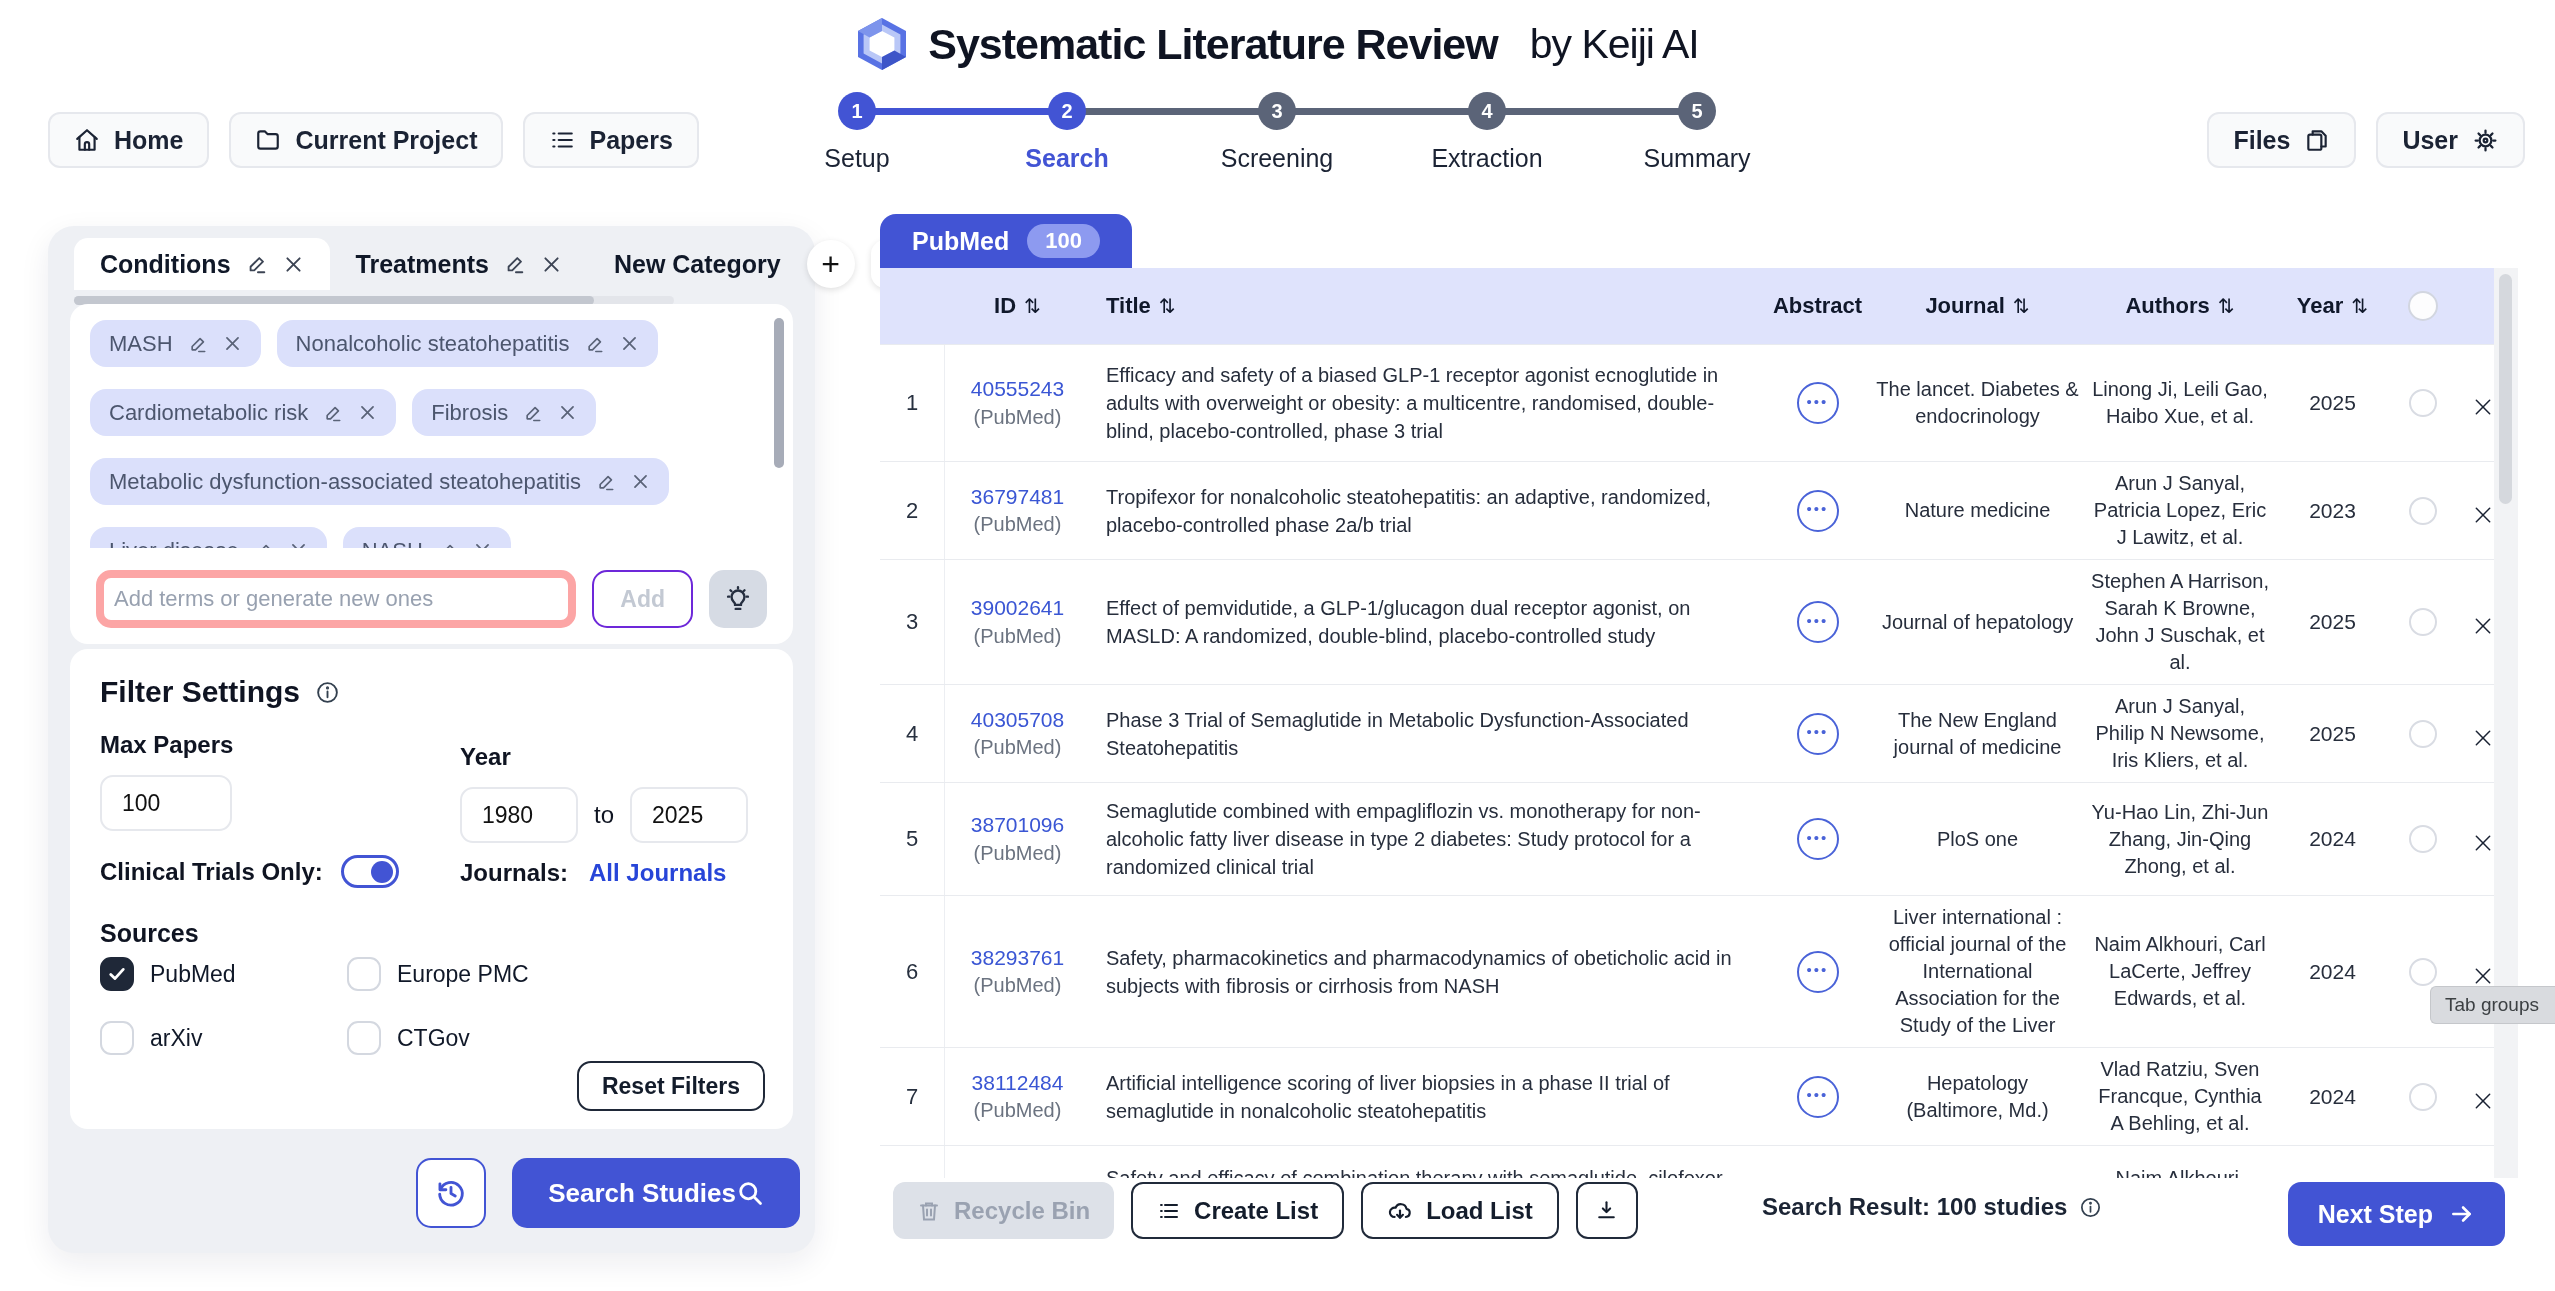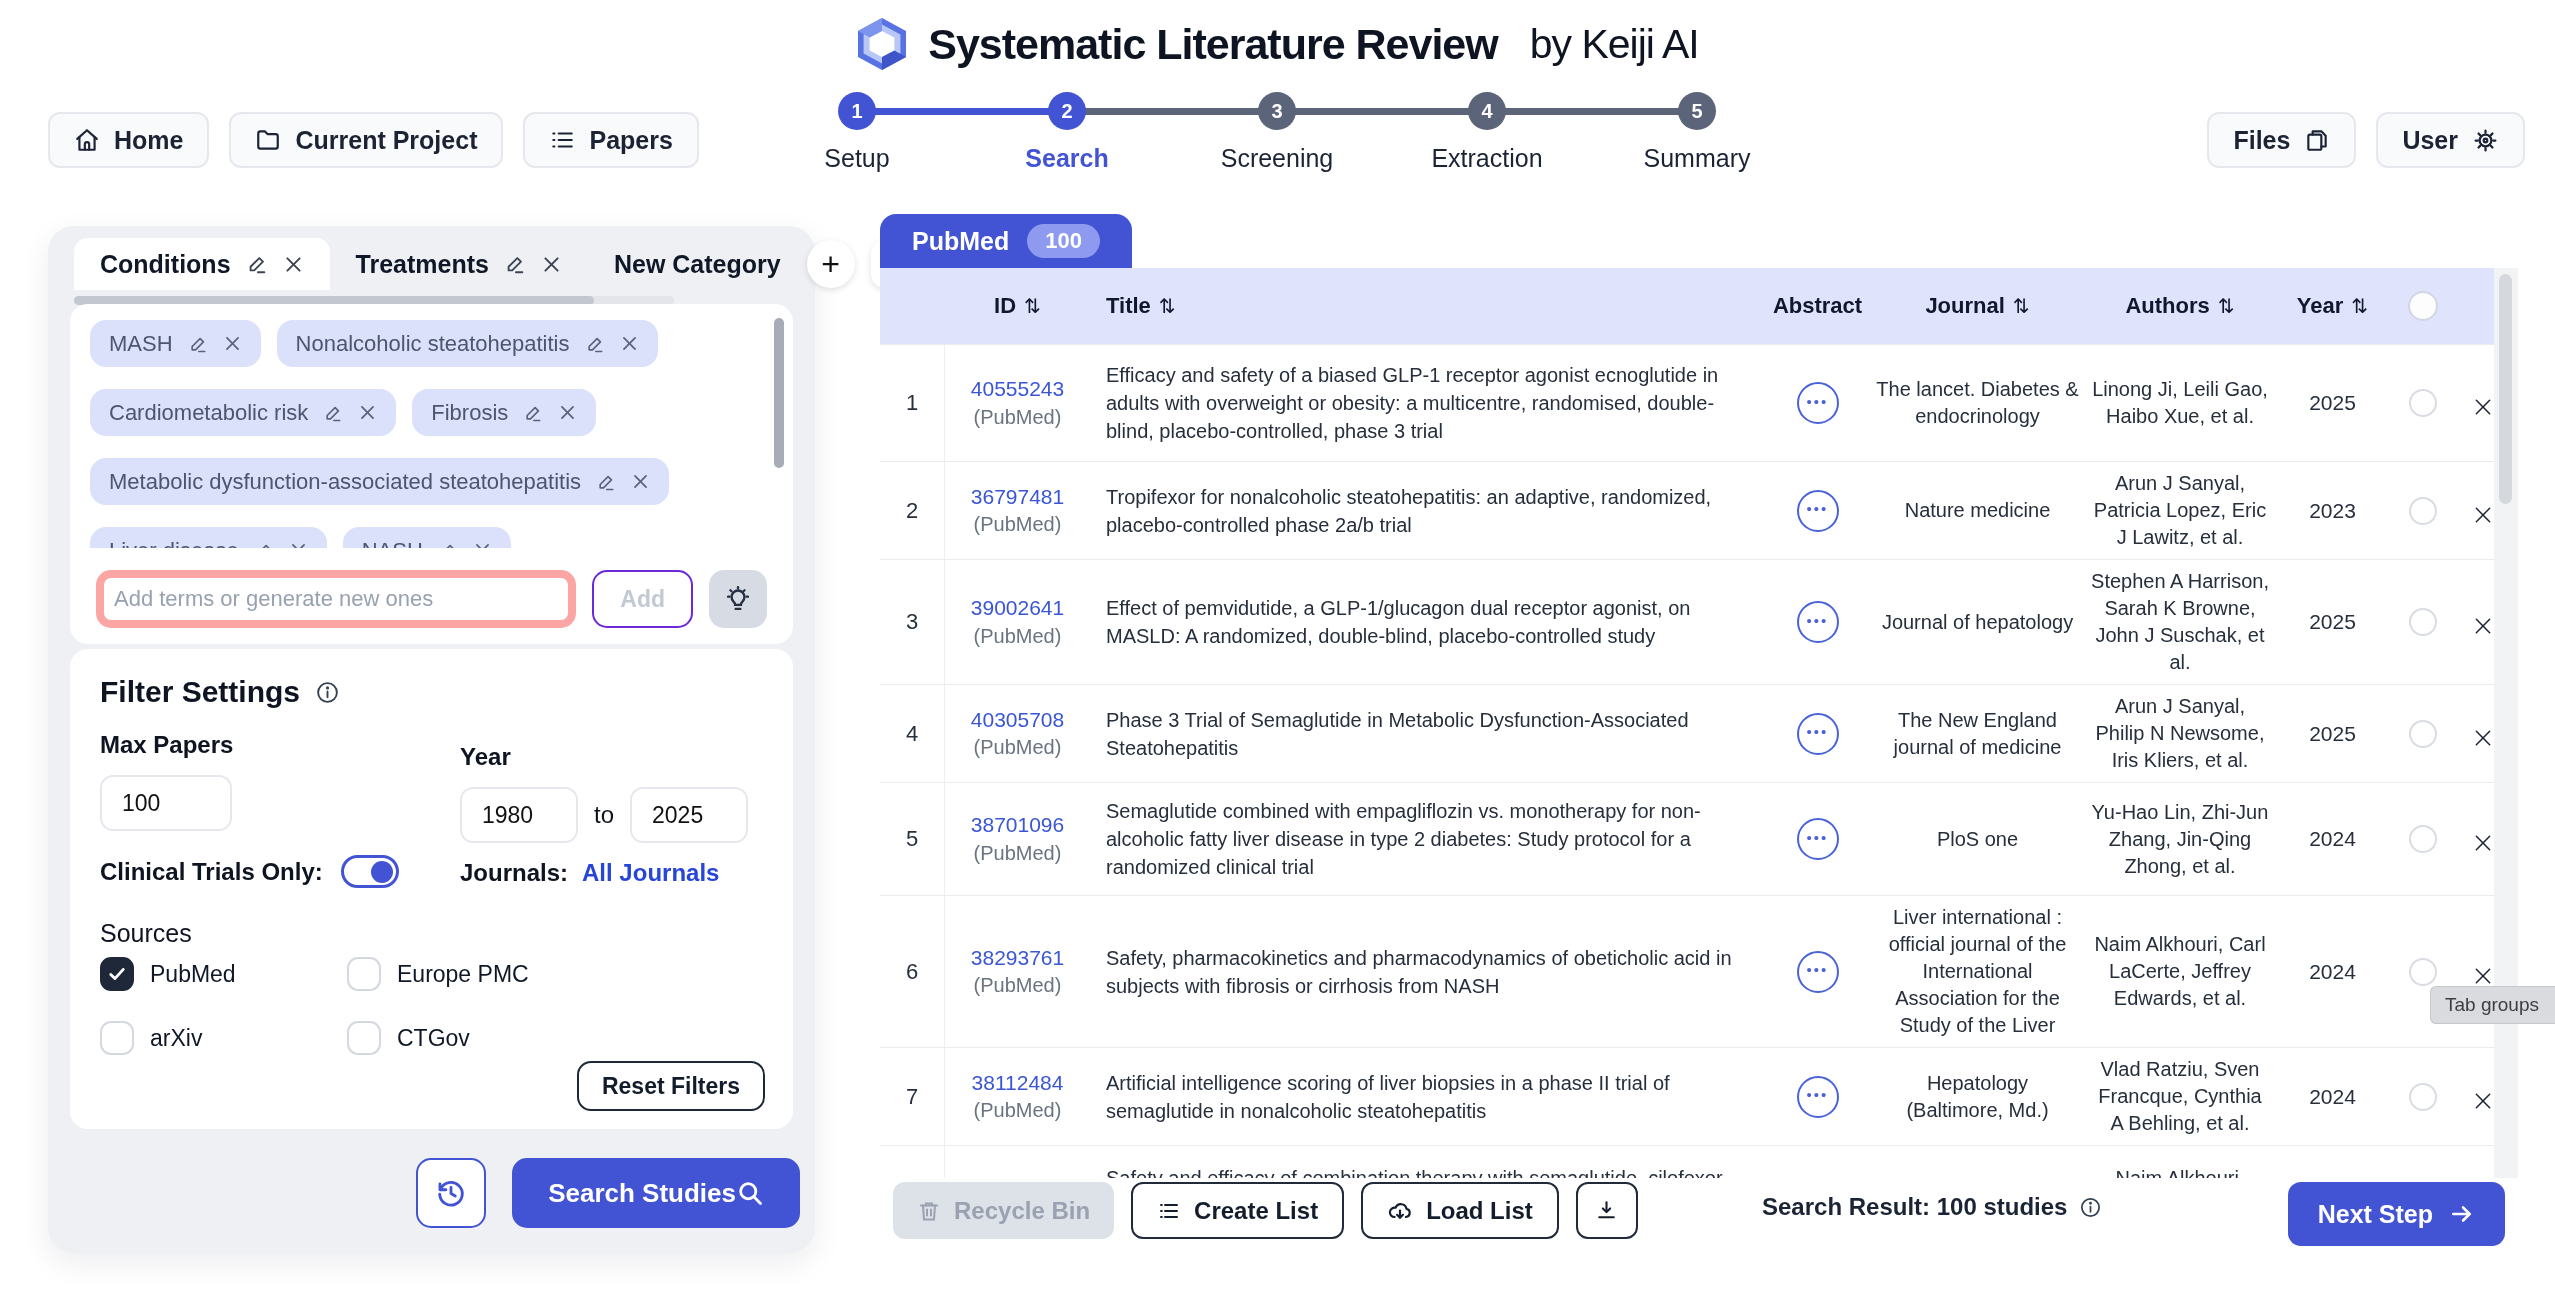--- a/index.html
+++ b/index.html
@@ -76,22 +76,22 @@
     padding:0 20px;color:#111;font-family:"Liberation Sans",sans-serif;outline:none;}
   .year-group{position:absolute;top:94px;left:390px;}
   .year-row{margin-top:16px;display:flex;align-items:center;gap:16px;font-size:24px;color:#0f1422;}
   .year-input{width:118px;height:56px;border:2px solid #e6e8ed;border-radius:13px;font-size:23px;padding:0 20px;
     color:#111;font-family:"Liberation Sans",sans-serif;outline:none;}
   .clinical-group{position:absolute;top:206px;left:30px;display:flex;align-items:center;gap:18px;}
   .soft-label{font-size:24px;font-weight:600;color:#0f1422;}
   .toggle{width:58px;height:33px;border:3px solid var(--primary);border-radius:999px;background:#fff;position:relative;cursor:pointer;}
   .toggle-knob{position:absolute;right:3px;top:2.5px;width:22px;height:22px;border-radius:50%;background:var(--primary);}
   .journals-group{position:absolute;top:210px;left:390px;display:flex;align-items:center;gap:14px;}
-  .link{color:#2745d8;font-weight:700;font-size:24px;cursor:pointer;}
-  .sources-label{position:absolute;top:270px;left:30px;font-size:25px;font-weight:400;color:#0f1422;}
+  .link{color:#2745d8;font-weight:700;font-size:24px;cursor:pointer;margin-left:7px;}
+  .sources-label{position:absolute;top:270px;left:30px;font-size:25px;font-weight:700;color:#0f1422;}
   .sources-list{position:absolute;top:308px;left:30px;right:20px;display:flex;flex-wrap:wrap;row-gap:30px;}
   .src-item{display:flex;align-items:center;gap:16px;width:247px;cursor:pointer;}
   .src-box{width:34px;height:34px;border-radius:11px;border:2px solid #d4d8e0;background:#fff;display:flex;
     align-items:center;justify-content:center;color:#fff;}
   .src-item.checked .src-box{background:#1f2838;border-color:#1f2838;}
   .src-box svg{display:none;}
   .src-item.checked .src-box svg{display:block;}
   .src-label{font-size:23px;font-weight:500;color:#101828;}
   .reset-btn{position:absolute;right:28px;bottom:18px;height:50px;padding:0 23px;background:#fff;border:2.5px solid #1f2838;
     border-radius:14px;font-size:23px;font-weight:700;color:#131c2b;cursor:pointer;}

